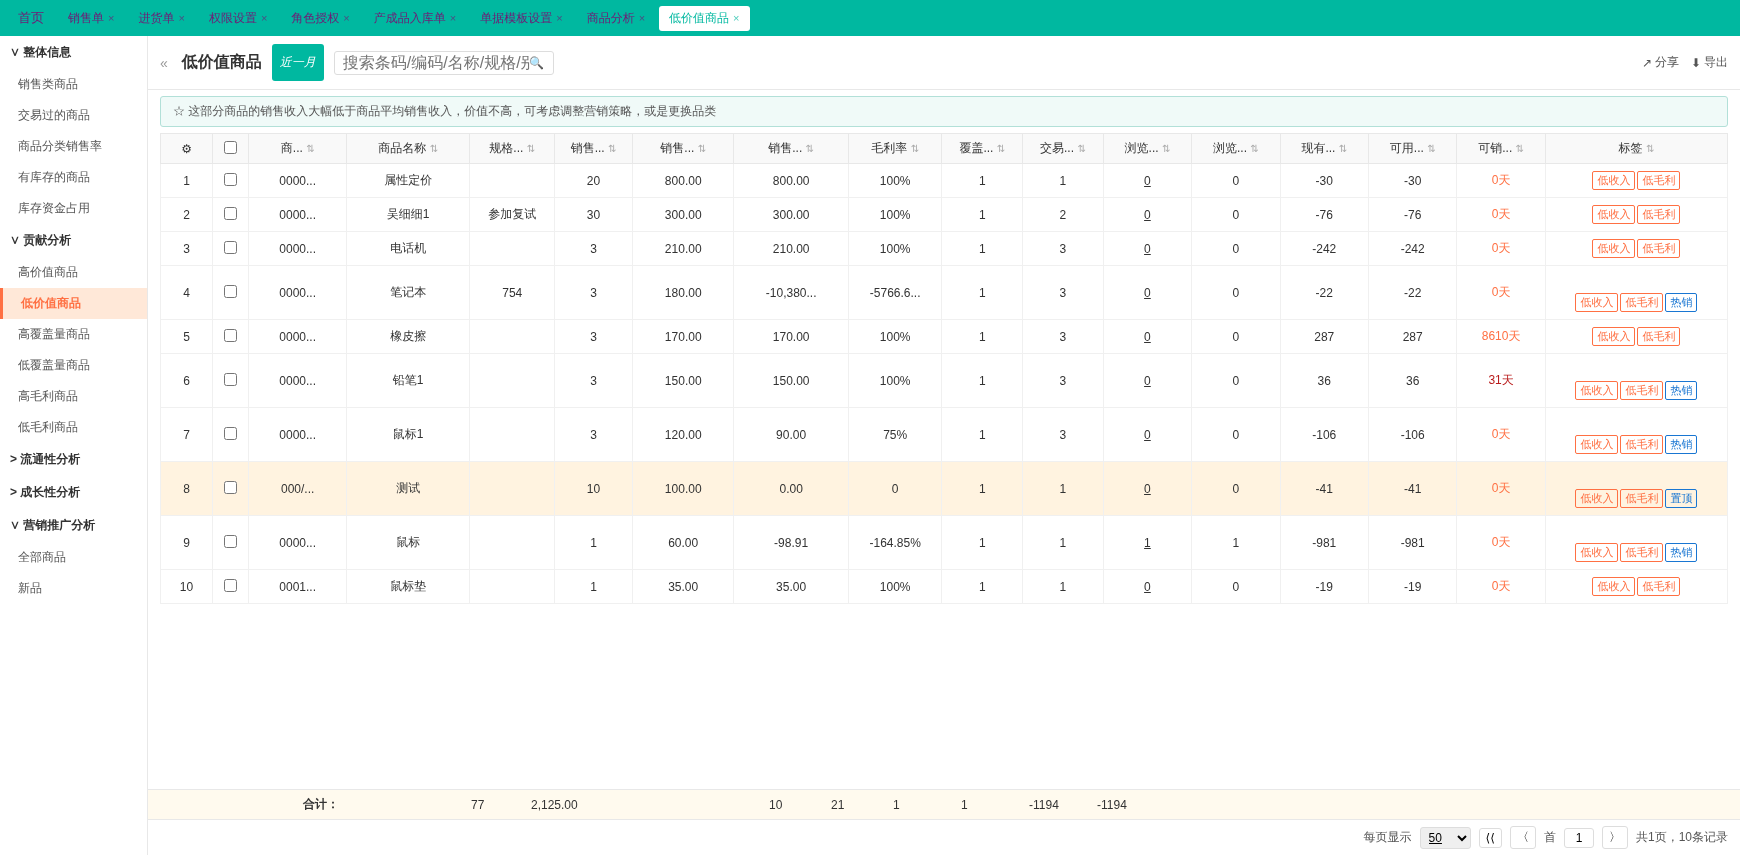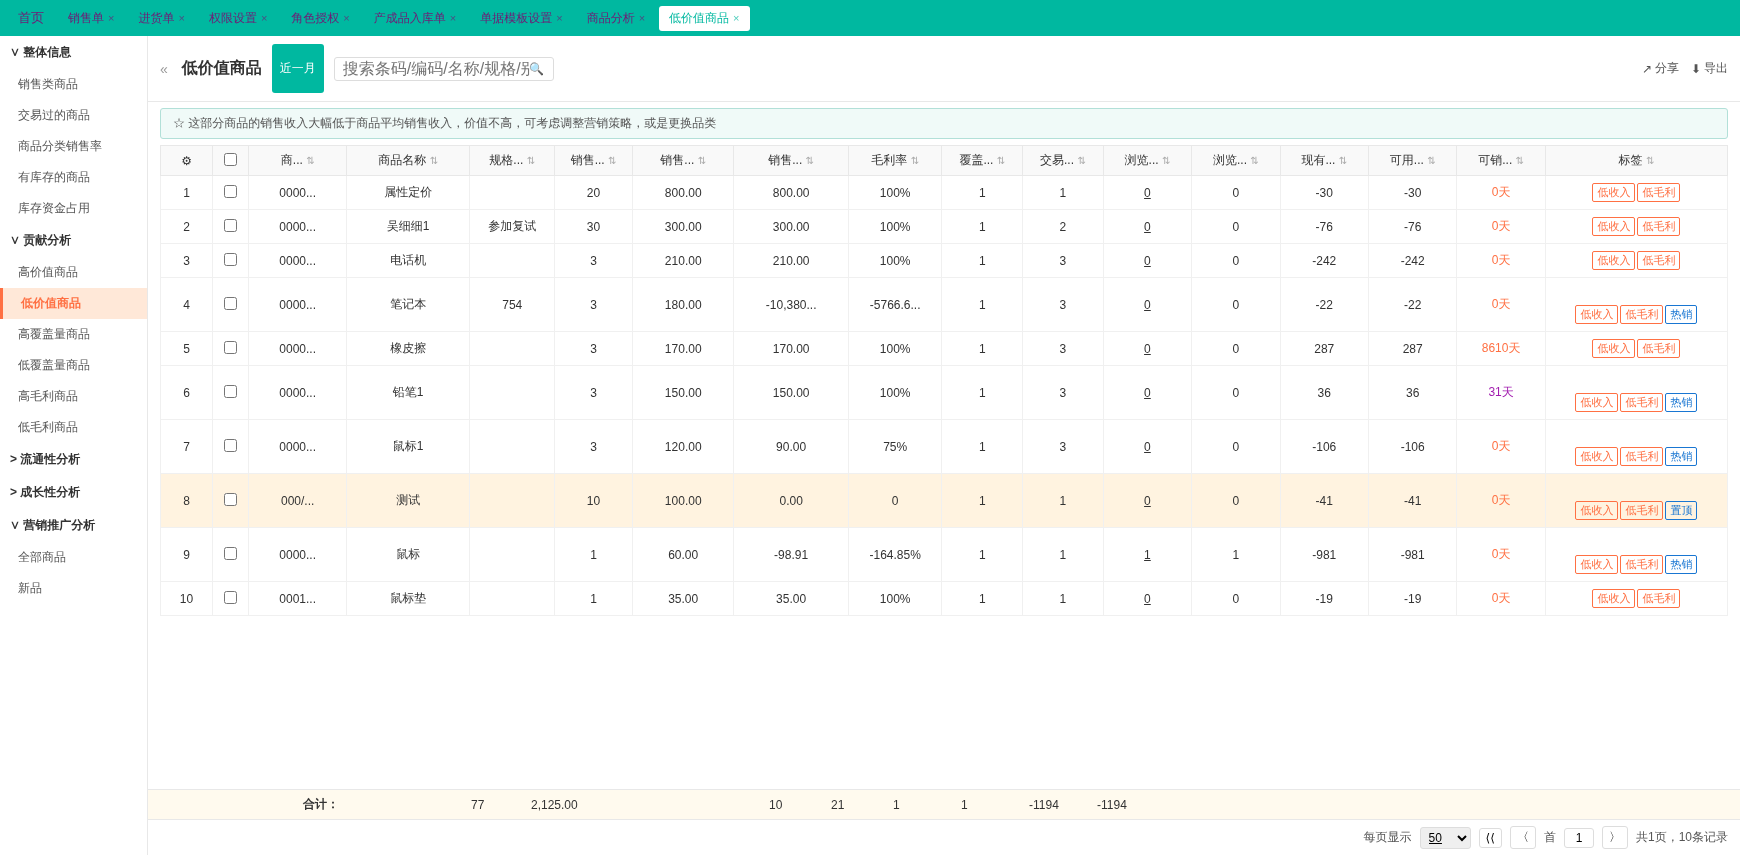--- a/index.html
+++ b/index.html
@@ -81,23 +81,24 @@
       margin-right: 4px;
     }
     .page-title {
       font-size: 16px;
       font-weight: bold;
       color: #333;
     }
     .date-badge {
       background: #00b8a0;
       color: #fff;
-      padding: 16px 8px;
-      border-radius: 3px;
-      font-size: 12px;
+      padding: 10px 8px;
+      border-radius: 3px;
+      font-size: 12px;
+      font-style: italic;
     }
     .search-box {
       display: flex;
       align-items: center;
       border: 1px solid #ddd;
       border-radius: 3px;
       padding: 2px 8px;
       width: 220px;
     }
     .search-box input {
@@ -464,21 +465,21 @@
               <td>3</td>
               <td>150.00</td>
               <td>150.00</td>
               <td>100%</td>
               <td>1</td>
               <td>3</td>
               <td><span class="underline">0</span></td>
               <td>0</td>
               <td>36</td>
               <td>36</td>
-              <td style="color:#a21caf">31天</td>
+              <td style="color:#b91c1c">31天</td>
               <td><span class="tag tag-orange">低收入</span><span class="tag tag-orange">低毛利</span><span class="tag tag-blue">热销</span></td>
             </tr>
             <tr>
               <td>7</td>
               <td class="checkbox-cell"><input type="checkbox" style=""></td>
               <td>0000...</td>
               <td>鼠标1</td>
               <td></td>
               <td>3</td>
               <td>120.00</td>

